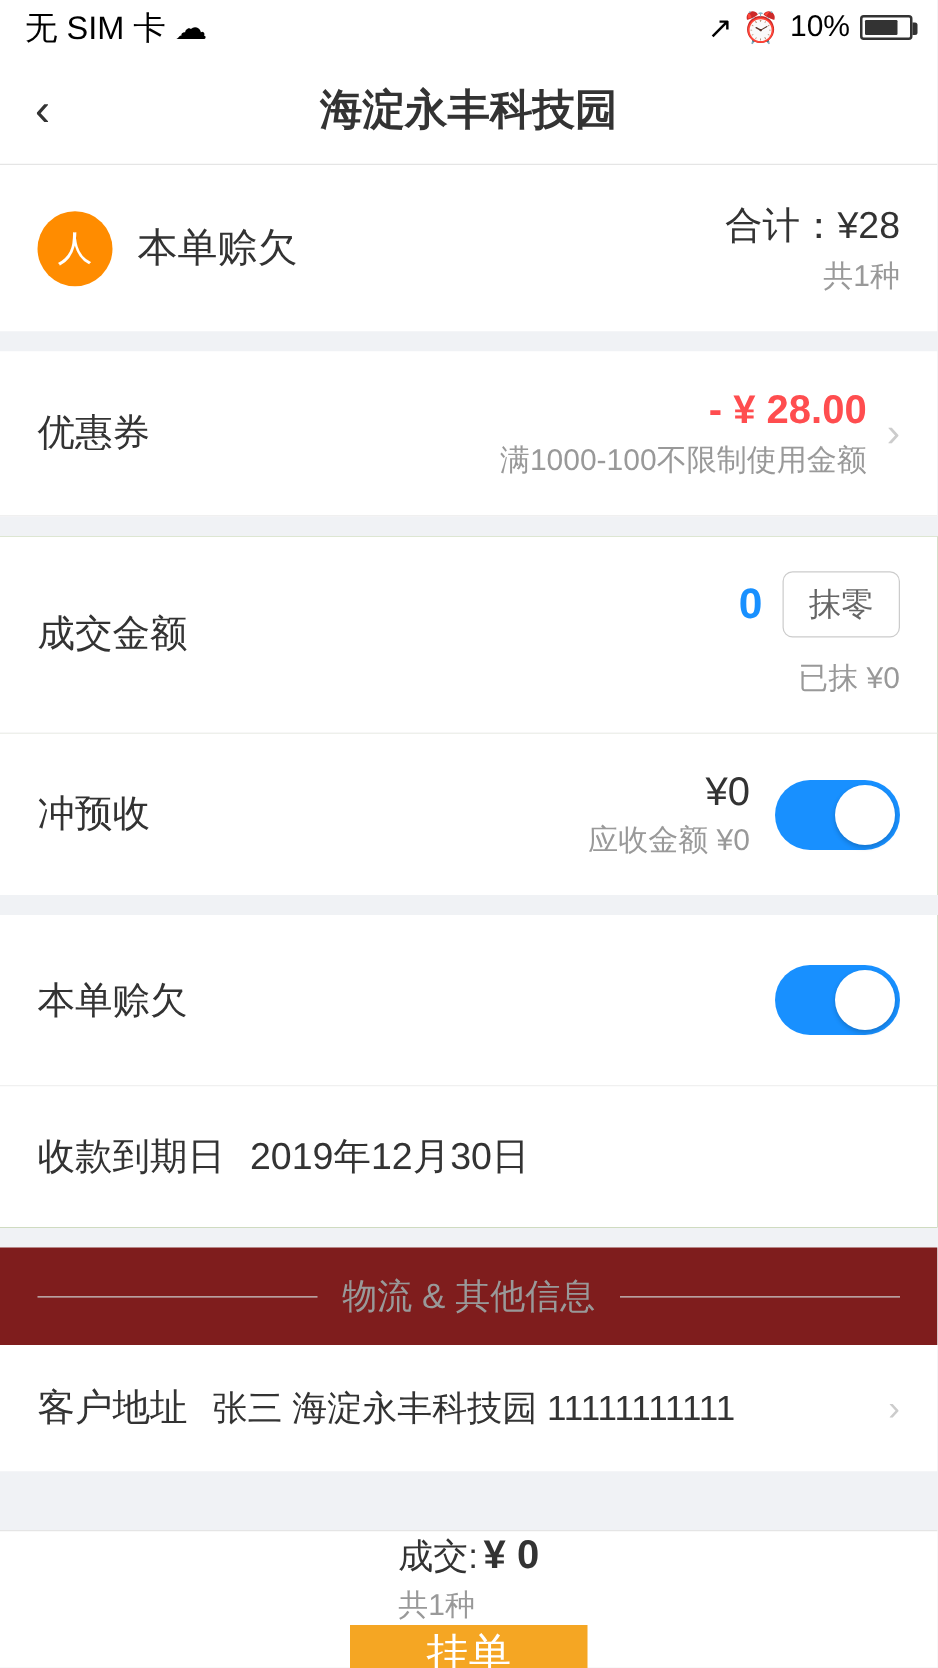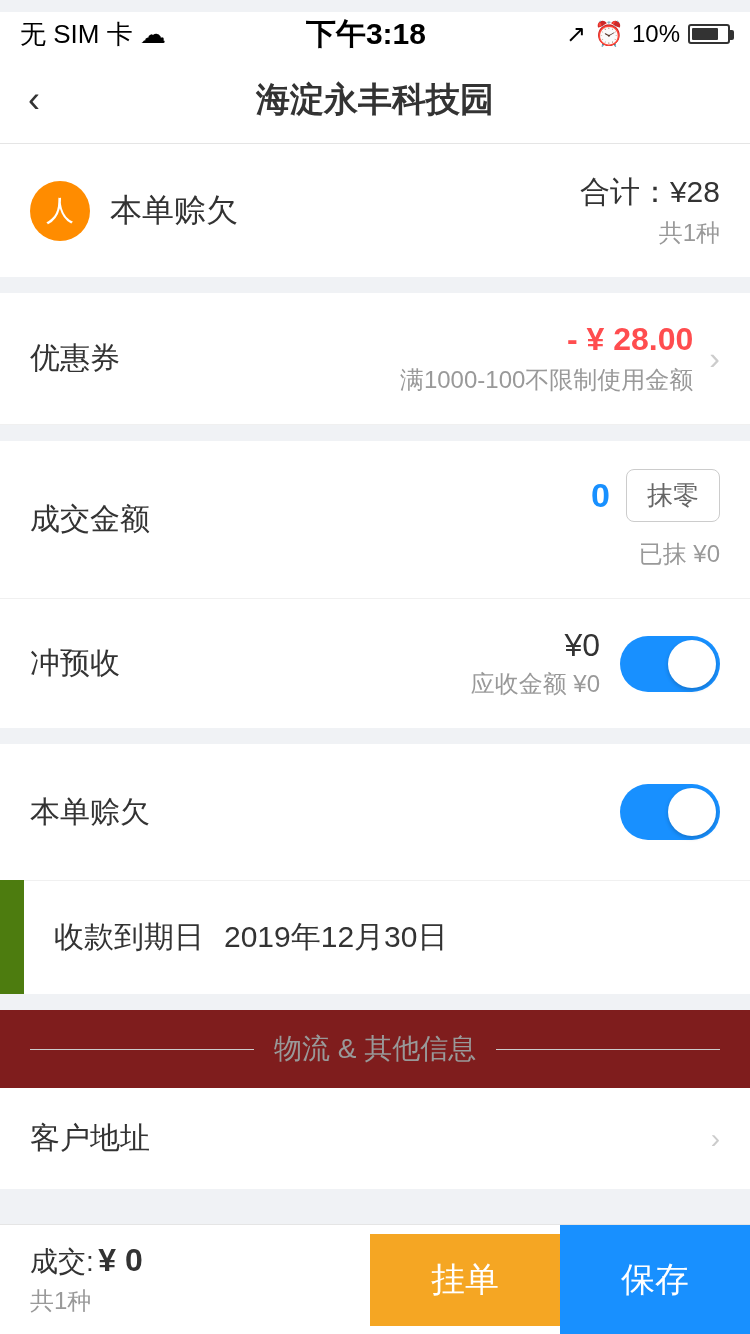--- a/index.html
+++ b/index.html
@@ -17,21 +17,20 @@
     .status-bar {
       width: 100%;
       height: 44px;
       background: #fff;
       display: flex;
       align-items: center;
       justify-content: space-between;
       padding: 0 20px;
       font-size: 26px;
       font-weight: 500;
-      margin-top: 12px;
     }
     .status-left { display: flex; align-items: center; gap: 10px; font-size: 26px; }
     .status-center { font-size: 30px; font-weight: 600; }
     .status-right { display: flex; align-items: center; gap: 8px; font-size: 24px; }
     .battery-icon {
       display: inline-block;
       width: 42px; height: 20px;
       border: 2px solid #333;
       border-radius: 3px;
       position: relative;
@@ -226,20 +225,21 @@
     
     .bottom-bar {
       position: fixed;
       bottom: 0;
       width: 750px;
       height: 110px;
       background: #fff;
       display: flex;
       align-items: center;
       border-top: 1px solid #e5e5e5;
+      flex-direction: column;
     }
     .bottom-info {
       flex: 1;
       padding: 0 30px;
     }
     .bottom-transaction { font-size: 28px; color: #333; }
     .bottom-transaction-amount { font-size: 32px; font-weight: 600; color: #333; }
     .bottom-count { font-size: 24px; color: #999; margin-top: 4px; }
     .btn-hold {
       width: 190px; height: 92px;
@@ -258,21 +258,20 @@
 
     .chevron-right::after { content: '›'; }
   </style>
 </head>
 <body>
 
 <div class="status-bar">
   <div class="status-left">
     <span>无 SIM 卡 ☁</span>
   </div>
-  <div class="status-center">下午3:18</div>
   <div class="status-right">
     <span>↗</span>
     <span>⏰</span>
     <span>10%</span>
     <span class="battery-icon">
       <span class="battery-fill"></span>
     </span>
   </div>
 </div>
 
@@ -334,34 +333,35 @@
     </div>
   </div>
 
   <div class="section">
     <div class="debt-row">
       <span class="row-label">本单赊欠</span>
       <div class="toggle">
         <div class="toggle-knob"></div>
       </div>
     </div>
-    <div class="due-date-row" style="border-top:1px solid #f0f0f0;margin-left:24px;">
+    <div class="due-date-row" style="border-top:1px solid #f0f0f0;">
       <span class="due-date-label">收款到期日</span>
       <span class="due-date-value">2019年12月30日</span>
     </div>
   </div>
 
   <div class="logistics-header">
     <div class="logistics-line"></div>
     <span class="logistics-text">物流 &amp; 其他信息</span>
     <div class="logistics-line"></div>
   </div>
 
   <div class="address-row section">
     <span class="address-label">客户地址</span>
+    <span class="address-value">张三 海淀永丰科技园 11111111111</span>
     <span class="chevron">›</span>
   </div>
 
   <div style="height:260px;background:#f0f2f5;"></div>
 
 </div>
 
 <div class="bottom-bar">
   <div class="bottom-info">
     <div>

